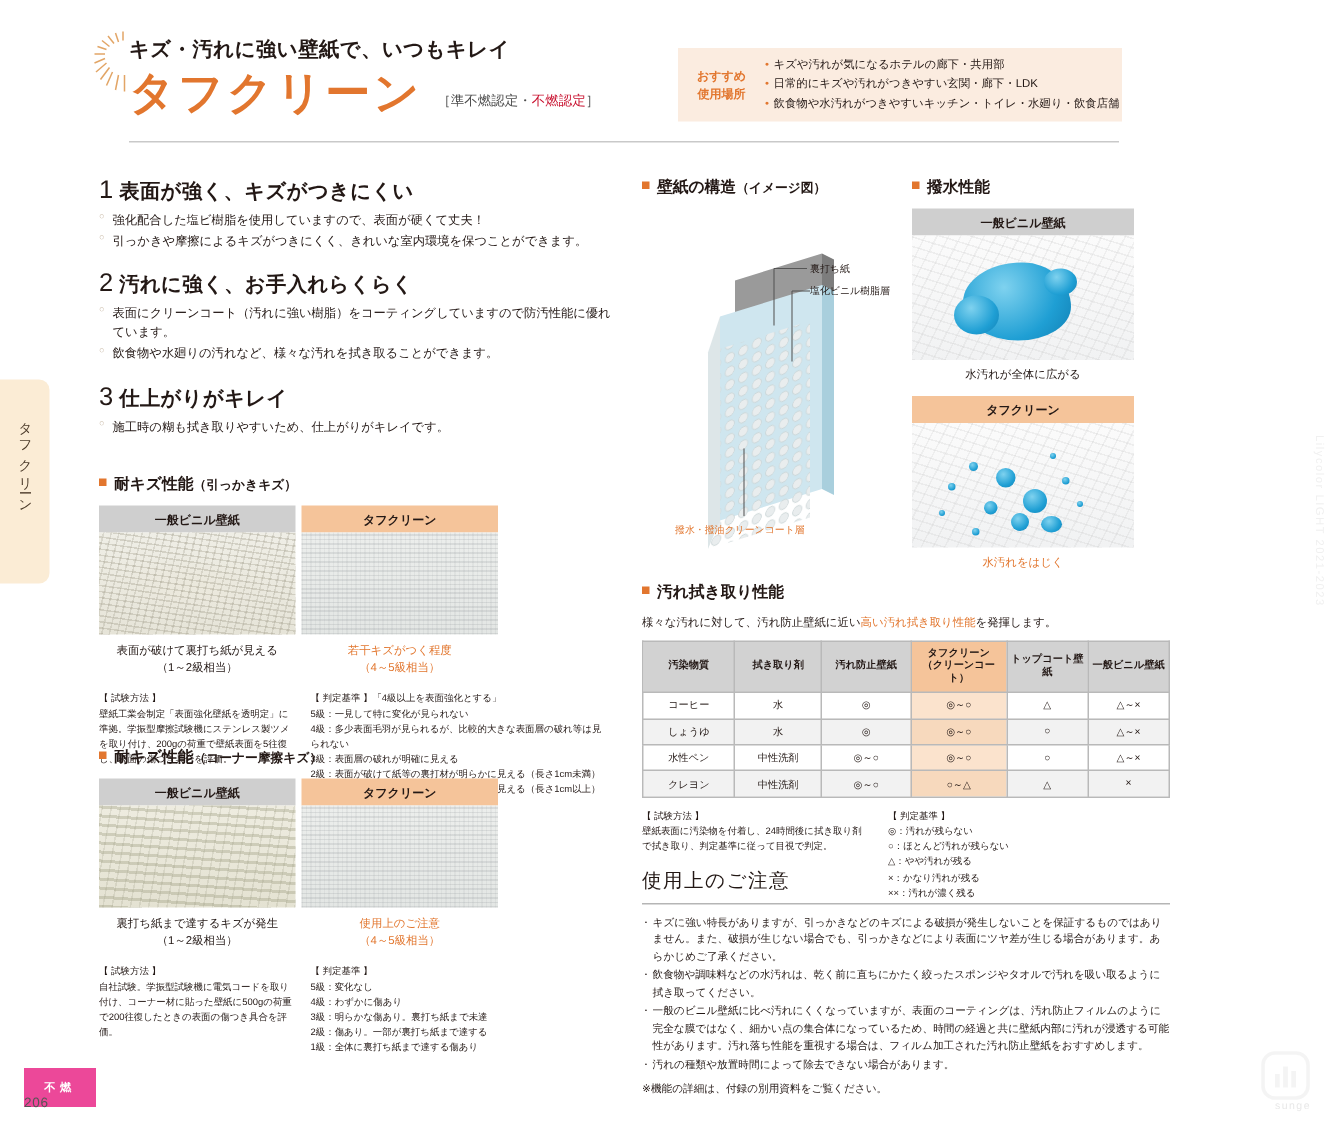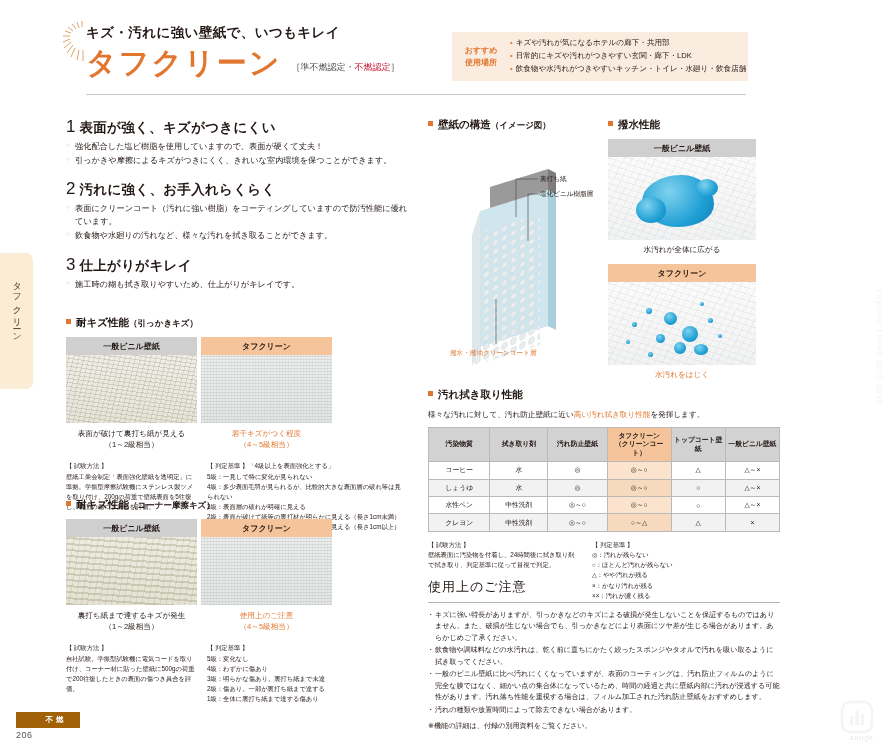--- a/index.html
+++ b/index.html
@@ -146,23 +146,23 @@
   .caut{position:absolute;left:428px;top:578px;width:352px;}
   .caut h3{font-size:13px;font-weight:normal;margin:0 0 6px 0;letter-spacing:1px;}
   .caut-rule{width:352px;height:1px;background:#b5b5b5;margin-bottom:7px;}
   .caut ul{list-style:none;margin:0;padding:0;}
   .caut li{font-size:7.1px;line-height:1.62;padding-left:7px;position:relative;margin-bottom:1px;}
   .caut li::before{content:"\30FB";position:absolute;left:-1px;top:0;}
   .caut .tail{font-size:7.1px;line-height:1.62;margin-top:5px;}
 
   
   .fire-badge{
-    position:absolute;left:16px;top:712px;width:48px;height:16px;
-    background:#a16207;color:#fff;font-size:7.5px;font-weight:bold;
-    display:flex;align-items:center;justify-content:center;letter-spacing:3px;padding-left:16px;
+    position:absolute;left:16px;top:712px;width:48px;height:26px;
+    background:#ec4899;color:#fff;font-size:7.5px;font-weight:bold;
+    display:flex;align-items:center;justify-content:center;letter-spacing:3px;
   }
   .pageno{position:absolute;left:16px;top:730px;font-size:9px;color:#555;letter-spacing:.5px;}
   .brand{position:absolute;right:14px;top:700px;width:34px;height:34px;opacity:.10;}
   .brand-txt{position:absolute;right:14px;top:734px;font-size:7px;color:#e8e8e8;letter-spacing:1px;}
 </style>
 </head>
 <body>
 
 <div class="page">
 

